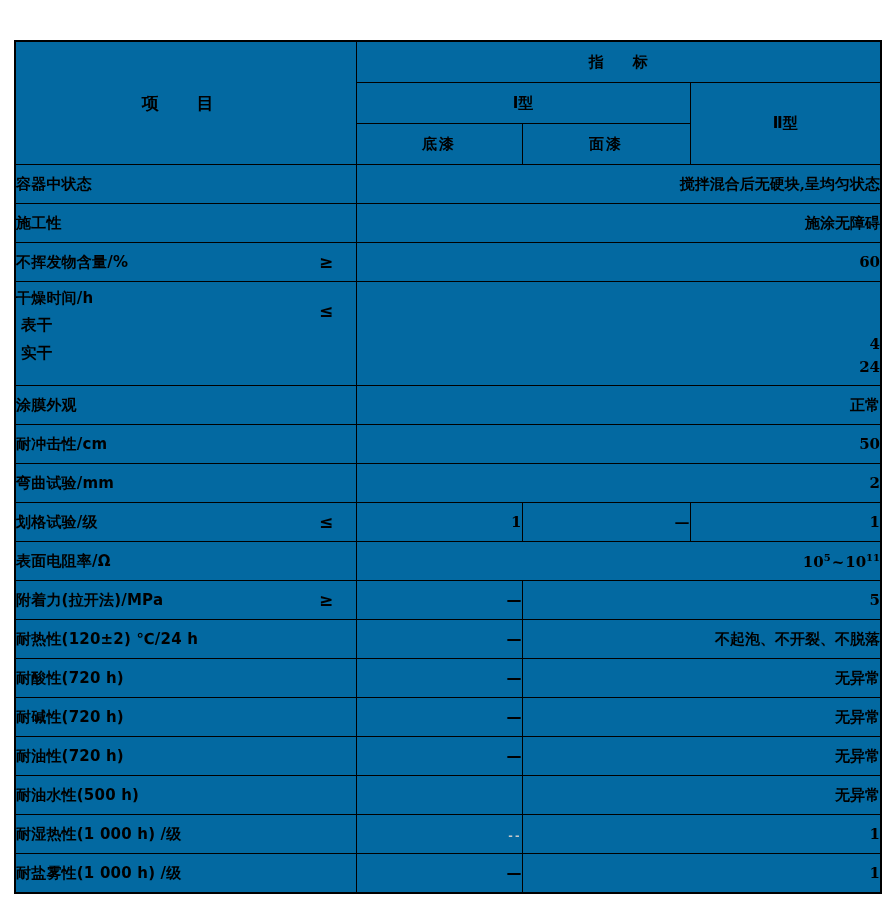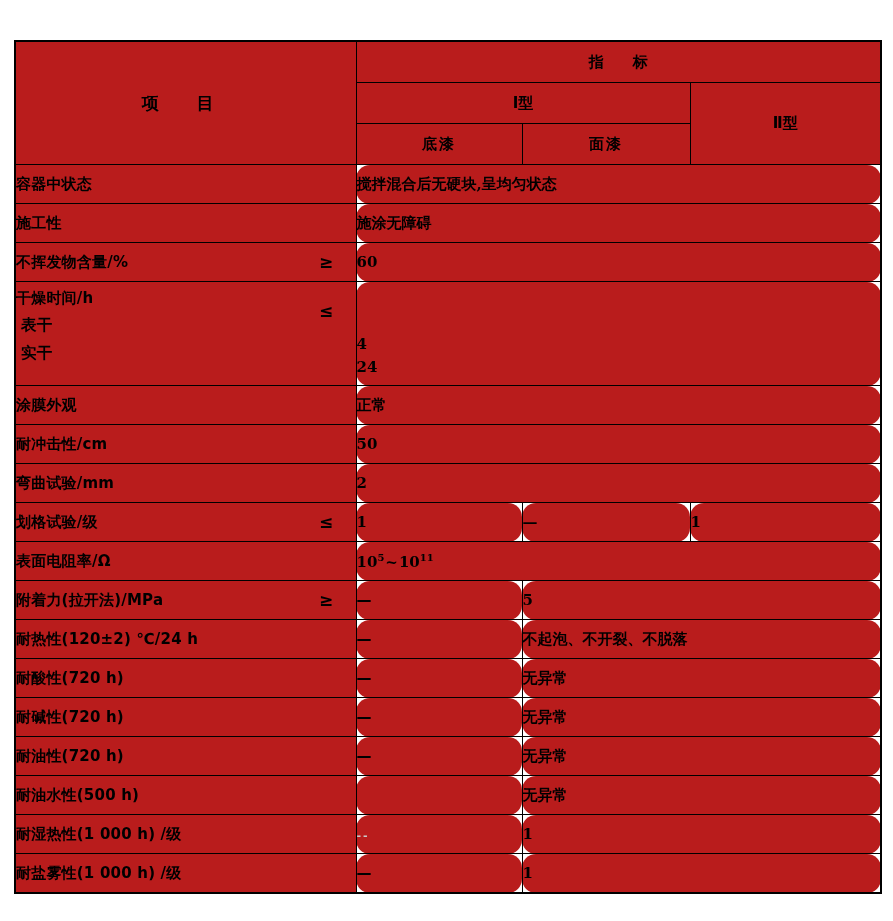--- a/index.html
+++ b/index.html
@@ -50,21 +50,21 @@
     width: 866px;
     border: 2.5px solid #000;
     background: #fff;
   }
   table.req td, table.req th {
     border: 1px solid #000;
     padding: 0;
     font-weight: bold;
     font-size: 15px;
     vertical-align: middle;
-    background: #b91c1c;
+    background: #0369a1;
   }
 
   
   col.c-item  { width: 341px; }
   col.c-dq    { width: 166px; }
   col.c-mq    { width: 168px; }
   col.c-ii    { width: 191px; }
 
   
   .hd {
@@ -103,25 +103,24 @@
   td.item.dry .sym { top: 19px; transform: none; }
   td.item .sub-line {
     display: block;
     padding-left: 5px;
     margin-top: 7px;
     font-size: 15.5px;
   }
 
   
   td.val {
-    text-align: left;
+    text-align: right;
     height: 38px;
     font-size: 15px;
     font-weight: bold;
-    border-radius: 14px;
   }
   td.val.dry {
     height: 96px;
     vertical-align: bottom;
     padding-bottom: 6px;
     line-height: 1.55;
   }
   td.val .num { font-family: "DejaVu Serif", "Liberation Serif", serif; font-weight: bold; }
   td.val .dash { font-size: 15px; letter-spacing: 0; }
   .sup { font-size: 10px; vertical-align: super; }

